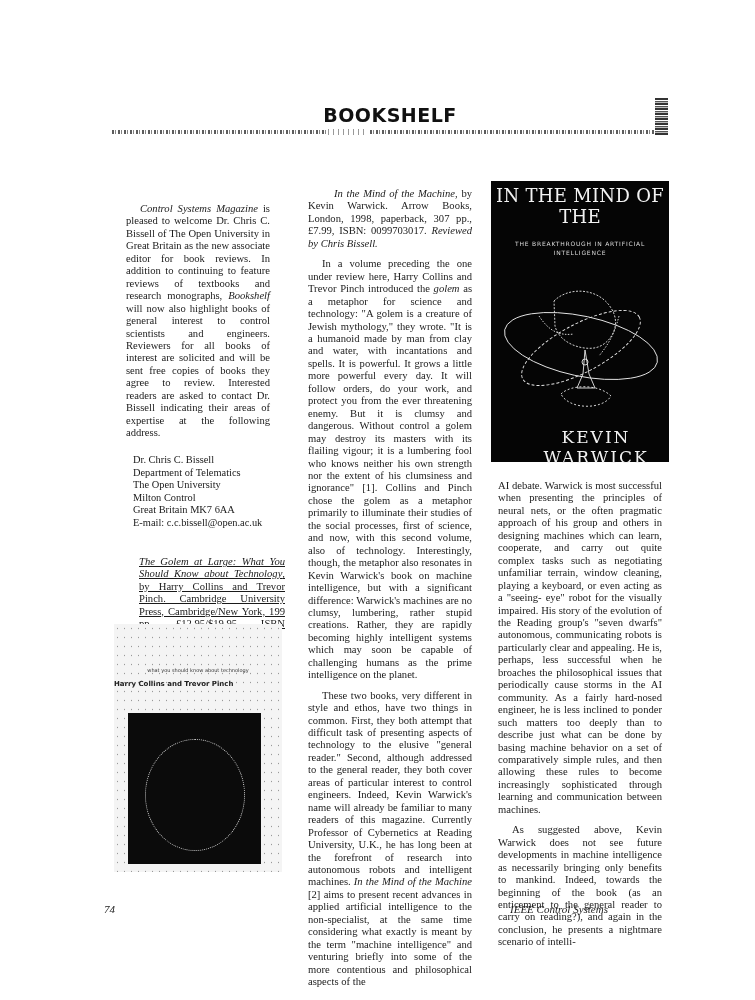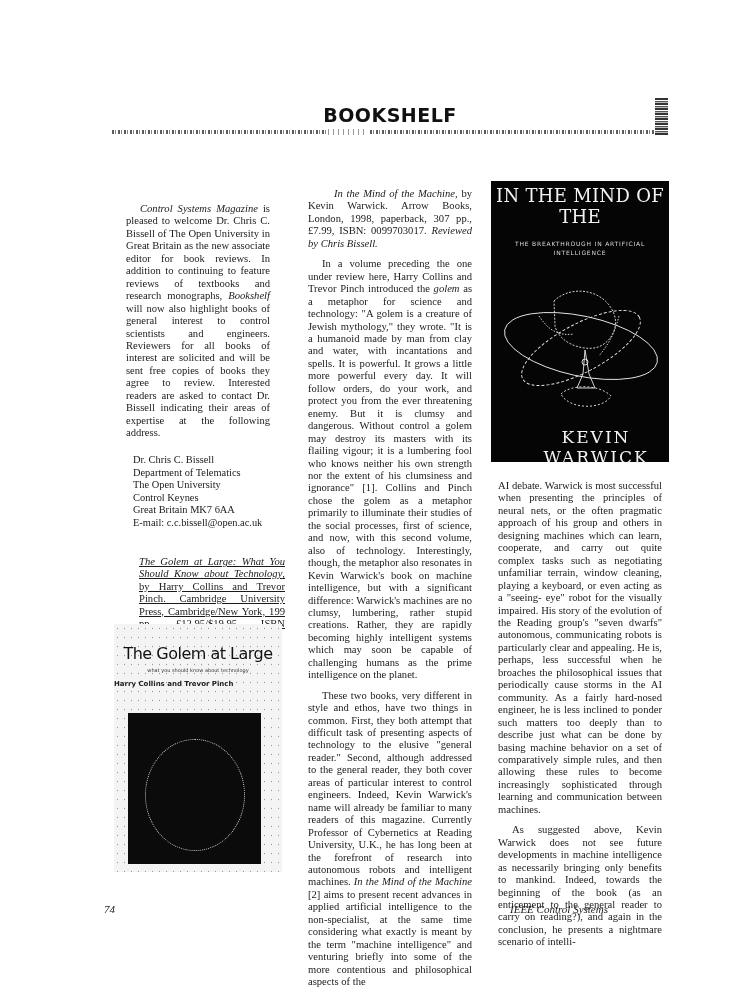--- a/index.html
+++ b/index.html
@@ -62,31 +62,30 @@
 <div class="abs rule-end"></div>
 
 <div class="abs col left intro">
   <p><i>Control Systems Magazine</i><span> is pleased to welcome Dr. Chris C. Bissell of The Open University in Great Britain as the new associate editor for book reviews. In addition to continuing to feature reviews of textbooks and research monographs, </span><i>Bookshelf</i><span> will now also highlight books of general interest to control scientists and engineers. Reviewers for all books of interest are solicited and will be sent free copies of books they agree to review. Interested readers are asked to contact Dr. Bissell indicating their areas of expertise at the following address.</span></p>
 </div>
 
 <div class="abs address">
   <div>Dr. Chris C. Bissell</div>
   <div>Department of Telematics</div>
   <div>The Open University</div>
-  <div>Control Keynes</div>
+  <div>Milton Control</div>
   <div>Great Britain MK7 6AA</div>
   <div>E-mail: c.c.bissell@open.ac.uk</div>
 </div>
 
 <div class="abs col citation">
   <p><i>The Golem at Large: What You Should Know about Technology</i><span>, by Harry Collins and Trevor Pinch. Cambridge University Press, Cambridge/New York, 199 pp., £12.95/$19.95, ISBN 0521551412</span></p>
 </div>
 
 <div class="abs cover-golem">
-  <div class="golem-title">The Golem at Large</div>
   <div class="golem-sub">what you should know about technology</div>
   <div class="golem-authors">Harry Collins and Trevor Pinch</div>
   <div class="golem-art">
     <div class="ring"></div>
   </div>
 </div>
 
 <div class="abs col mid">
   <p style="text-indent:26px;"><i>In the Mind of the Machine</i><span>, by Kevin Warwick. Arrow Books, London, 1998, paperback, 307 pp., £7.99, ISBN: 0099703017. </span><i>Reviewed by Chris Bissell.</i></p>
   <p style="margin-top:3px;"><span>In a volume preceding the one under review here, Harry Collins and Trevor Pinch introduced the </span><i>golem</i><span> as a metaphor for science and technology: "A golem is a creature of Jewish mythology," they wrote. "It is a humanoid made by man from clay and water, with incantations and spells. It is powerful. It grows a little more powerful every day. It will follow orders, do your work, and protect you from the ever threatening enemy. But it is clumsy and dangerous. Without control a golem may destroy its masters with its flailing vigour; it is a lumbering fool who knows neither his own strength nor the extent of his clumsiness and ignorance" [1]. Collins and Pinch chose the golem as a metaphor primarily to illuminate their studies of the social processes, first of science, and now, with this second volume, also of technology. Interestingly, though, the metaphor also resonates in Kevin Warwick's book on machine intelligence, but with a significant difference: Warwick's machines are no clumsy, lumbering, rather stupid creations. Rather, they are rapidly becoming highly intelligent systems which may soon be capable of challenging humans as the prime intelligence on the planet.</span></p>

